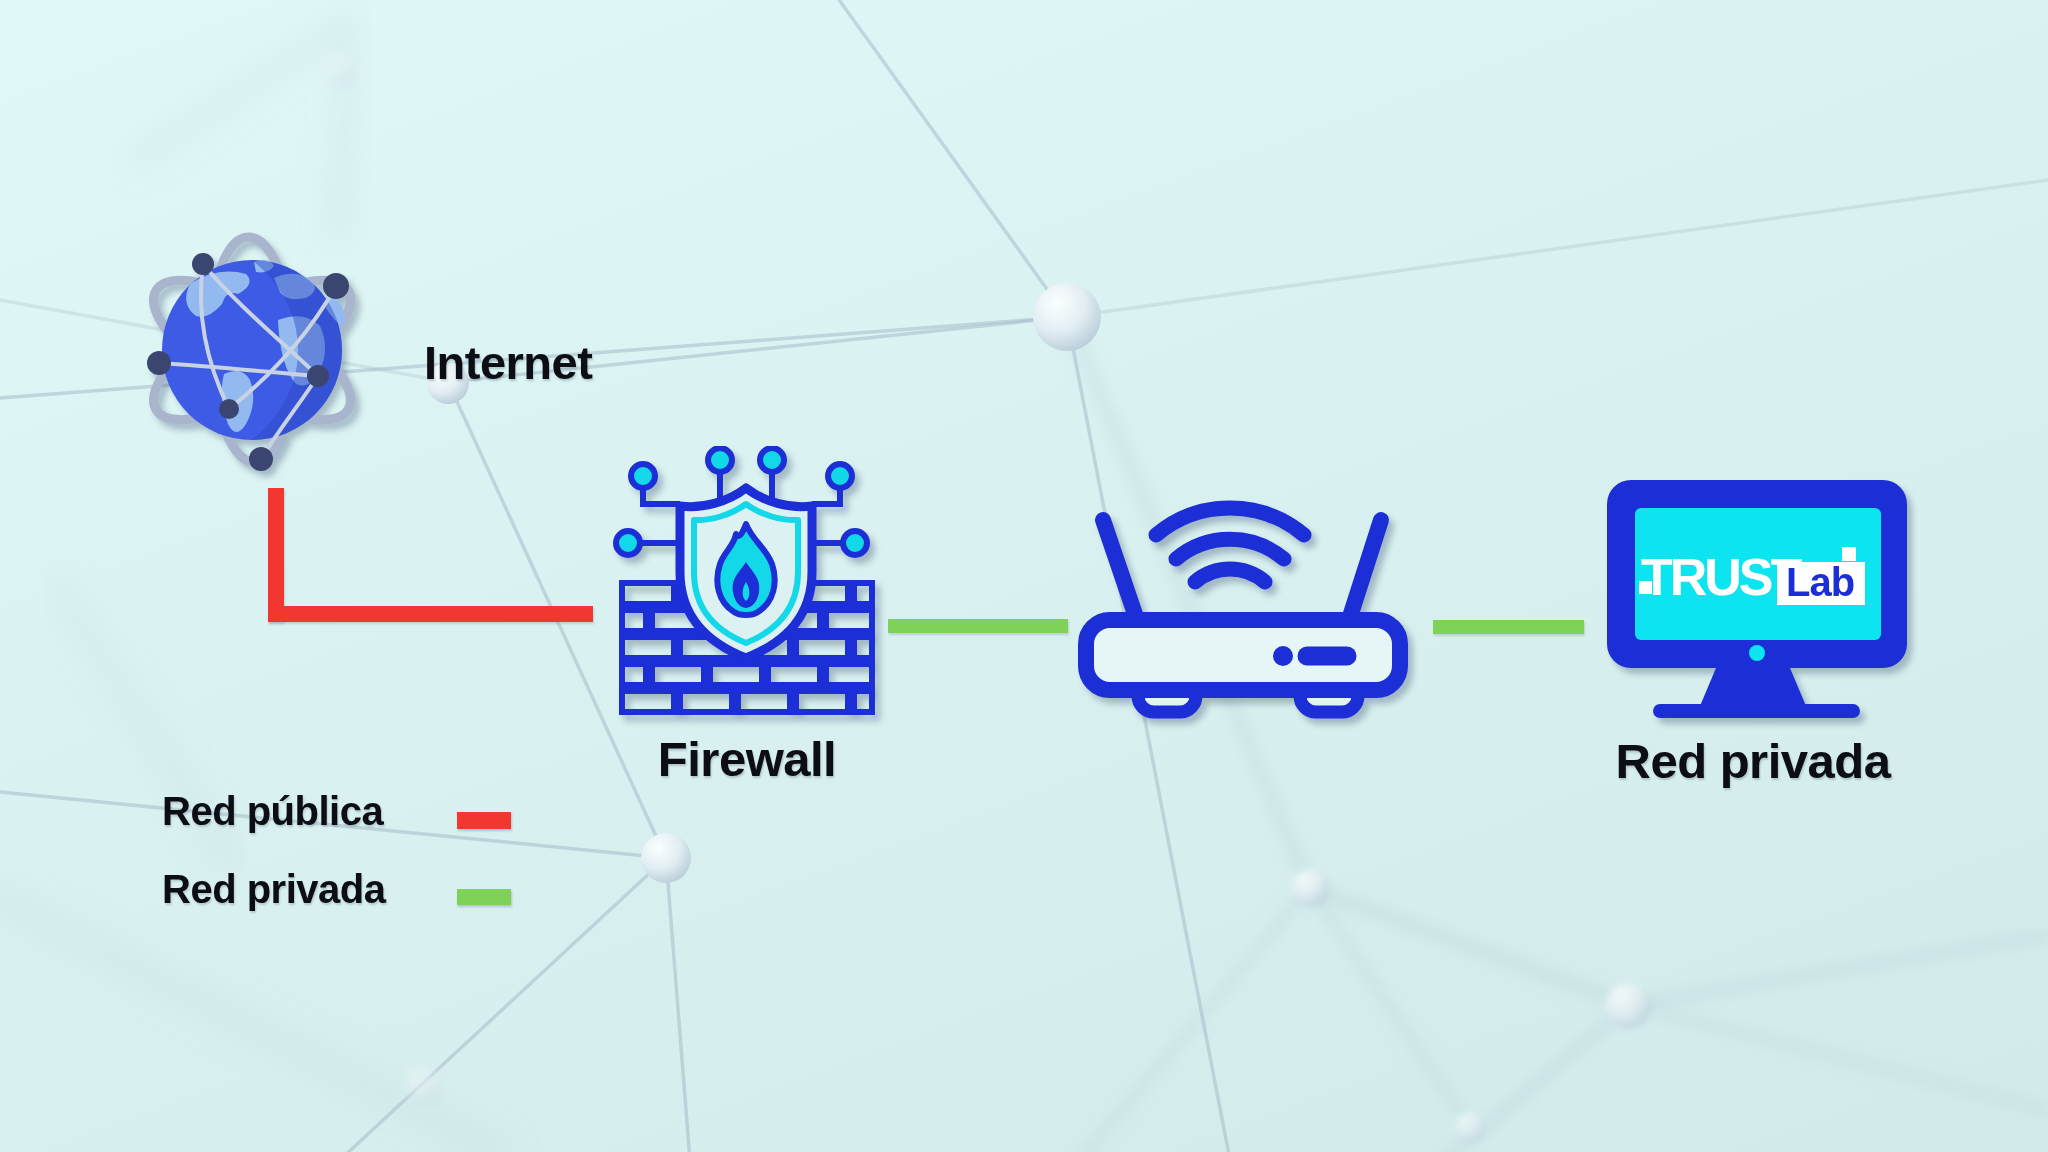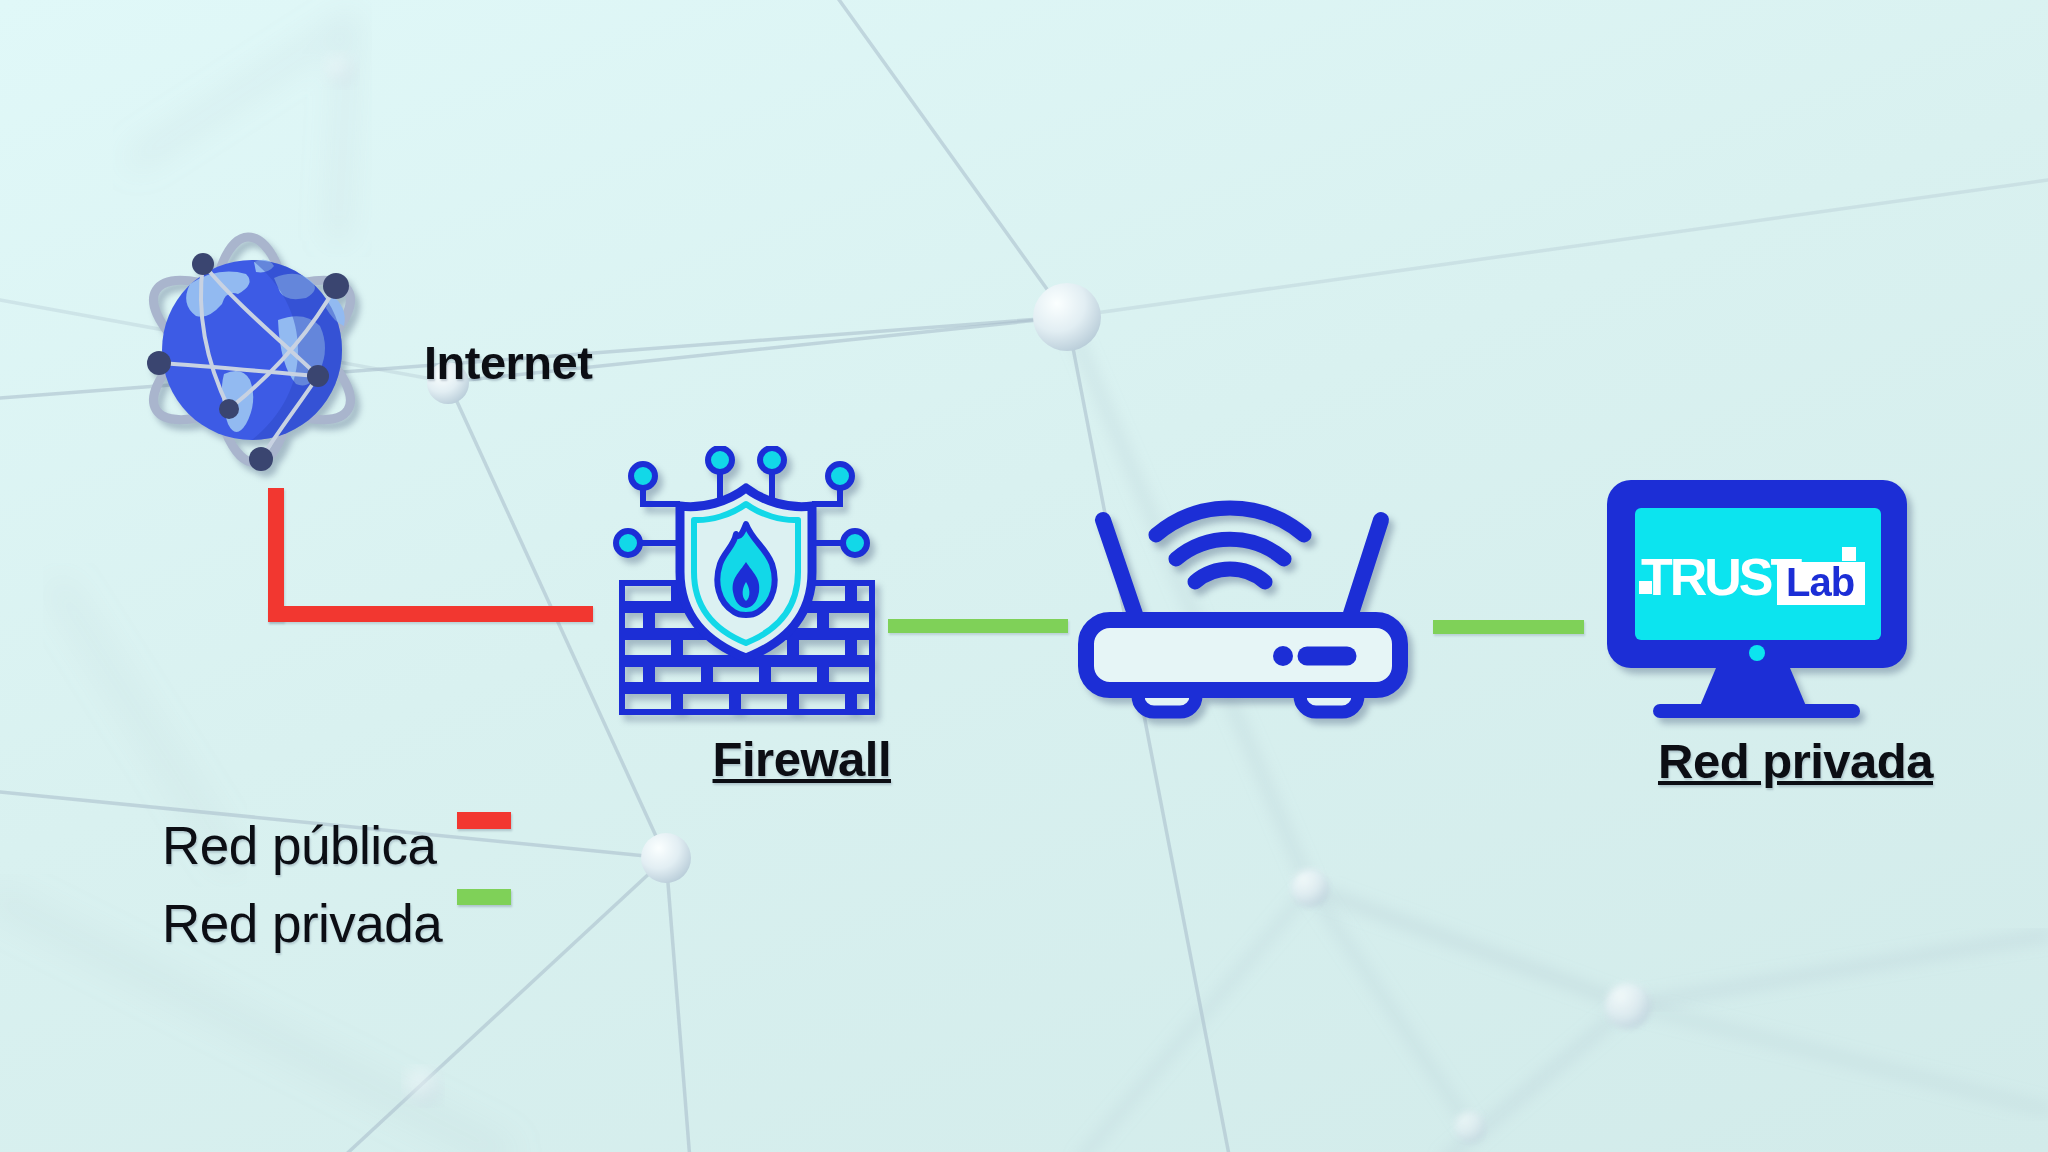--- a/index.html
+++ b/index.html
@@ -8,24 +8,24 @@
     background:linear-gradient(160deg,#e0f8f8 0%,#d9f1f0 45%,#d2ebea 100%);
     font-family:"Liberation Sans", sans-serif;
   }
   .bgnet{position:absolute;left:0;top:0;width:2048px;height:1152px;}
   .icon-svg{position:absolute;filter:drop-shadow(5px 6px 3px rgba(35,55,95,.30));}
   .node-label{
     position:absolute;color:var(--c-ink,#0c0e14);font-weight:700;
     font-size:49px;letter-spacing:-0.5px;white-space:nowrap;
     text-shadow:1px 2px 2px rgba(50,70,100,.25);
   }
-  .node-label.center{text-align:right;text-decoration:underline;}
+  .node-label.center{text-align:center;}
   .legend-label{
-    position:absolute;color:var(--c-ink,#0c0e14);font-weight:400;font-size:53px;
-    letter-spacing:-0.5px;white-space:nowrap;text-shadow:1px 2px 2px rgba(50,70,100,.22);margin-top:26px;
+    position:absolute;color:var(--c-ink,#0c0e14);font-weight:700;font-size:40px;
+    letter-spacing:-0.5px;white-space:nowrap;text-shadow:1px 2px 2px rgba(50,70,100,.22);
   }
   .swatch{position:absolute;box-shadow:1px 2px 2px rgba(50,70,100,.25);}
   .conn{position:absolute;box-shadow:1px 2px 2px rgba(50,70,100,.18);}
   
   .st-blue{stroke:var(--c-blue,#1c2ed6);}
   .f-blue{fill:var(--c-blue,#1c2ed6);}
   .st-cyan{stroke:var(--c-cyan,#12d8e8);}
   .f-cyan{fill:var(--c-cyan,#12d8e8);}
   .f-screen{fill:var(--c-screen,#0ce4ef);}
   .f-none{fill:none;}

